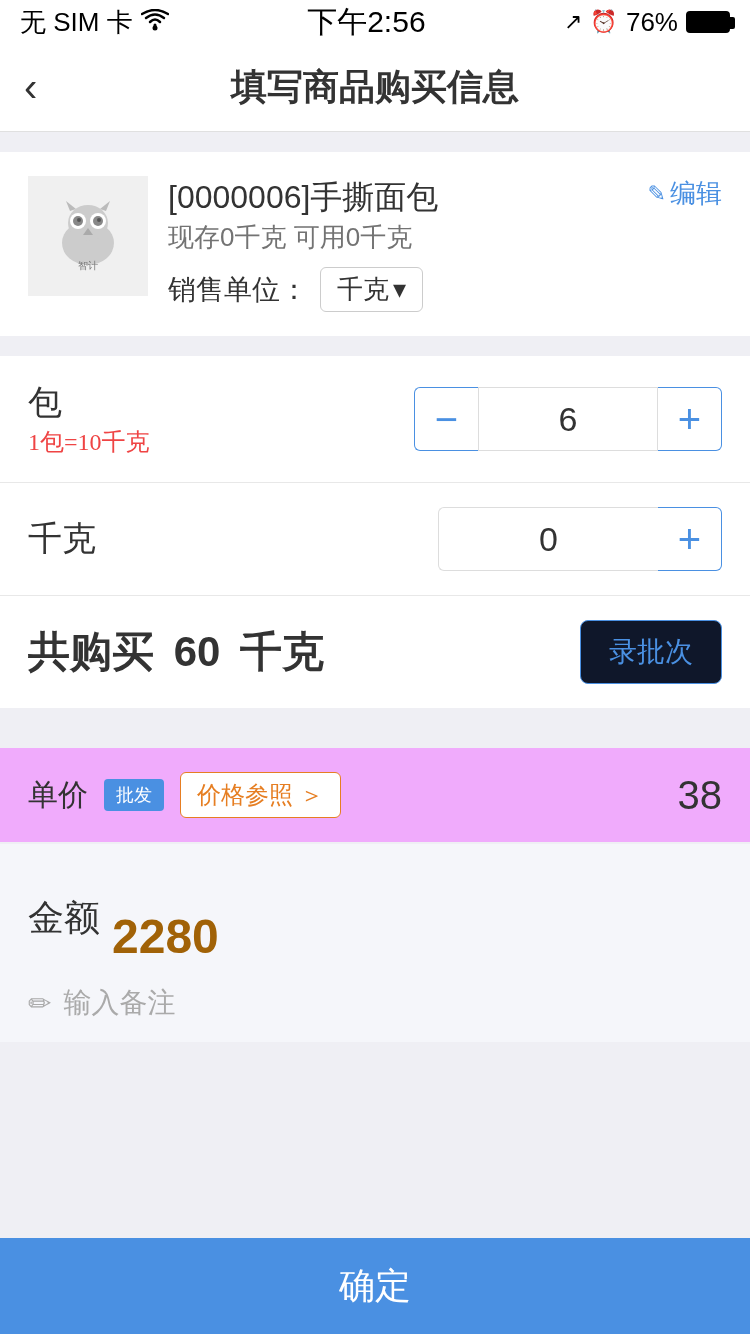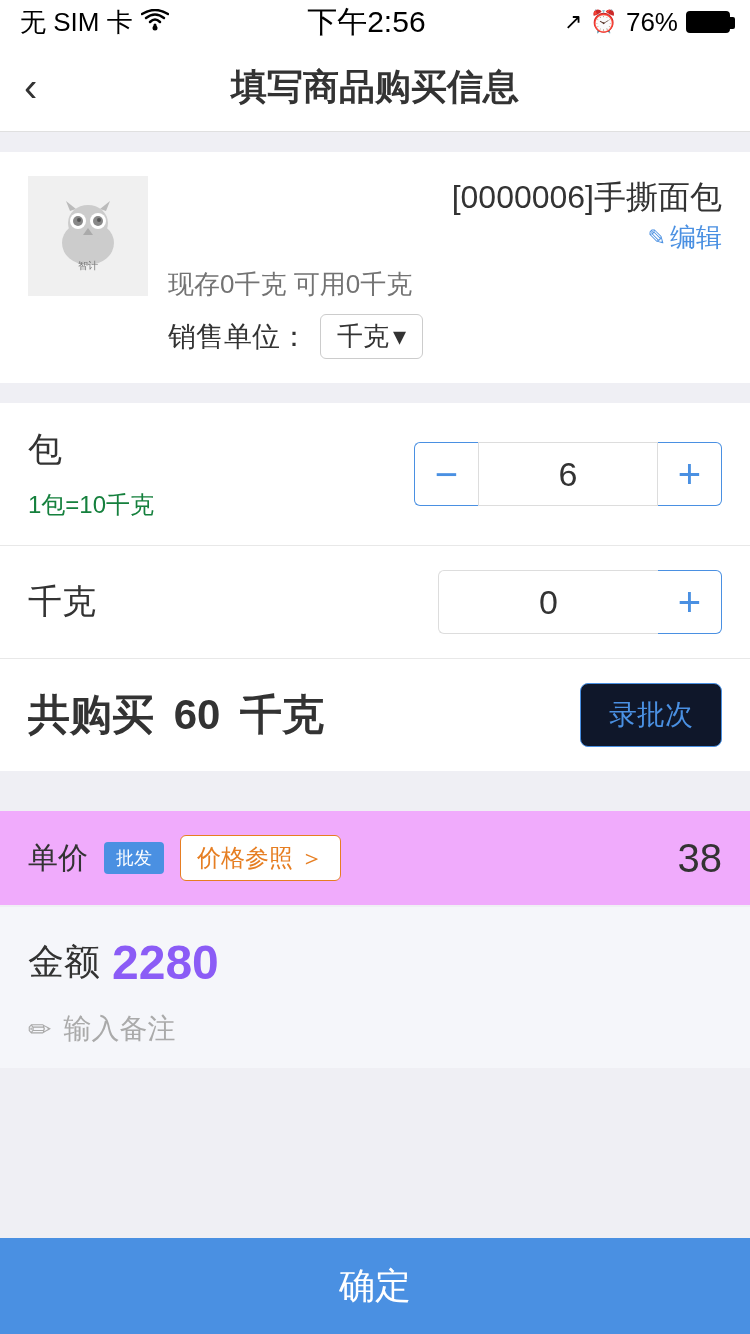--- a/index.html
+++ b/index.html
@@ -91,23 +91,21 @@
       justify-content: center;
       flex-shrink: 0;
       overflow: hidden;
     }
     .product-info {
       flex: 1;
     }
     .product-name-row {
       display: flex;
       justify-content: space-between;
-      align-items: flex-end;
-      margin-bottom: 12px;
-      flex-direction: column;
+      align-items: flex-start;
     }
     .product-name {
       font-size: 32px;
       font-weight: 500;
       color: #333;
     }
     .edit-link {
       font-size: 26px;
       color: #4a90e2;
       display: flex;
@@ -159,22 +157,23 @@
       display: flex;
       flex-direction: column;
     }
     .input-label {
       font-size: 34px;
       color: #333;
       font-weight: 500;
     }
     .input-hint {
       font-size: 24px;
-      color: #15803d;
-      margin-top: 16px;
+      color: #ef4444;
+      margin-top: 0;
+      font-family: Liberation Serif, serif;
     }
     .stepper {
       display: flex;
       align-items: center;
       gap: 0;
     }
     .stepper-btn {
       width: 64px;
       height: 64px;
       border: 1.5px solid #4a90e2;
@@ -278,21 +277,22 @@
       gap: 12px;
       margin-bottom: 20px;
     }
     .amount-label {
       font-size: 36px;
       color: #333;
     }
     .amount-value {
       font-size: 48px;
       font-weight: 600;
-      color: #8b5cf6;
+      color: #a16207;
+      margin-top: 37px;
     }
     .remark-row {
       display: flex;
       align-items: center;
       gap: 12px;
     }
     .pencil-icon {
       color: #aaa;
       font-size: 28px;
     }

